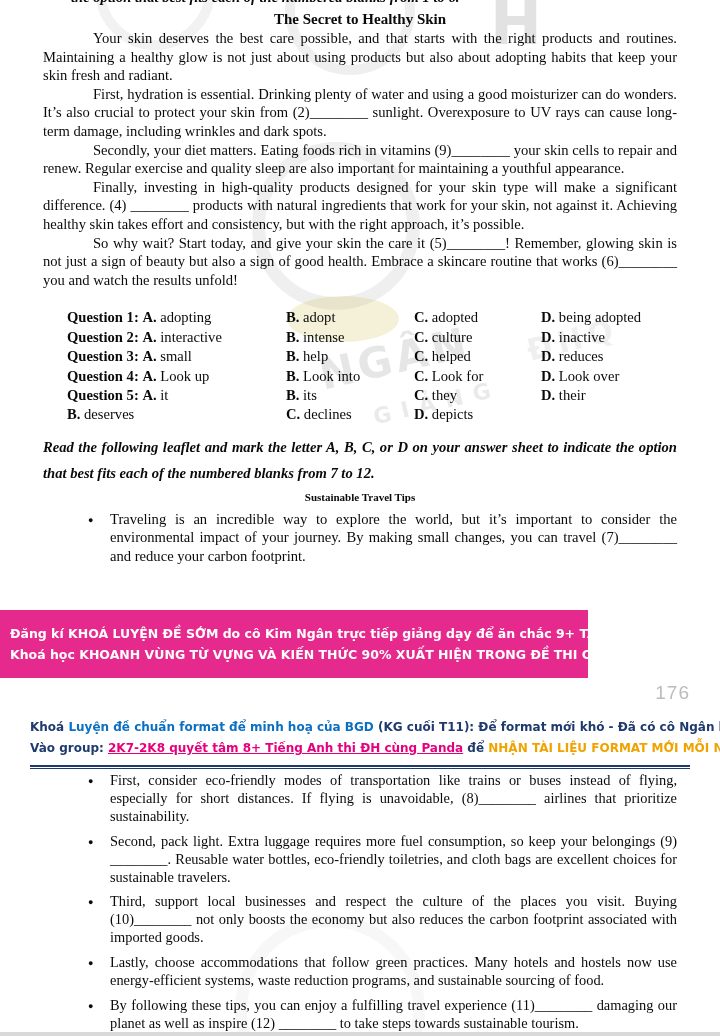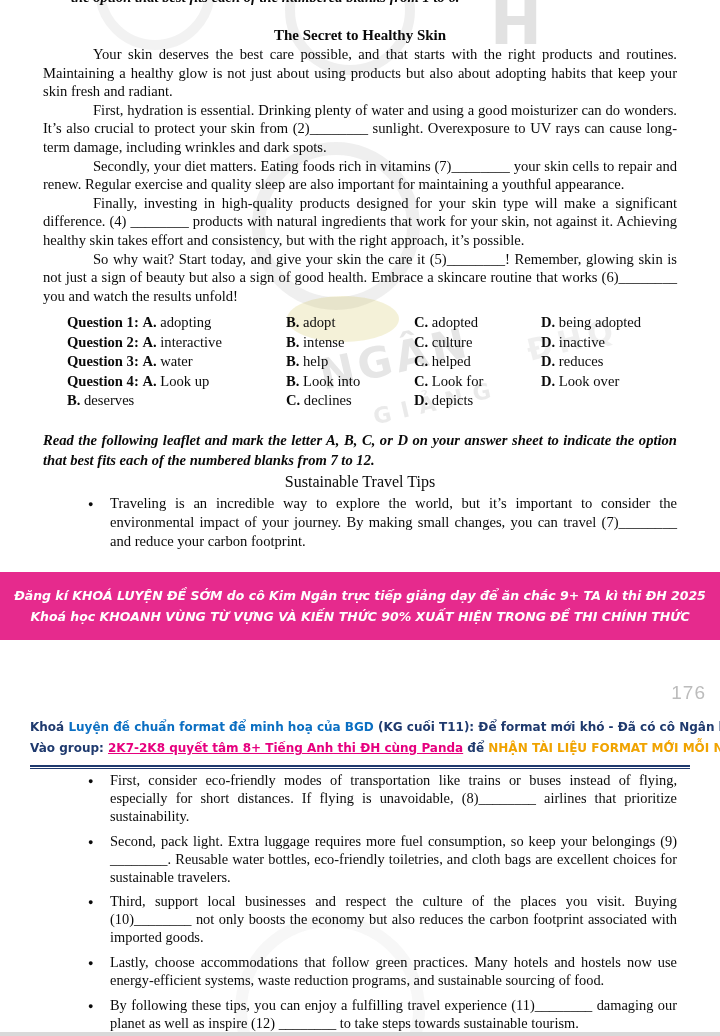--- a/index.html
+++ b/index.html
@@ -9,44 +9,44 @@
     background:#ffffff; overflow:hidden;
     font-family:"Liberation Serif","DejaVu Serif",serif;
     font-size:14.6px; color:#0a0a0a;
   }
   .content { position:relative; z-index:2; padding:0 43px; }
 
   .cliptop { height:9px; overflow:hidden; }
   .cliptop .frag { display:block; margin-top:-11px; margin-left:28px;
     font-weight:bold; font-style:italic; }
 
-  .title1 { text-align:center; font-weight:bold; font-size:15px; line-height:19px; margin-top:17px; }
+  .title1 { text-align:center; font-weight:bold; font-size:15px; line-height:19px; margin-top:1px; }
   .para { text-align:justify; text-indent:50px; line-height:18.6px; }
 
-  .questions { margin-left:24px; margin-top:8px; }
+  .questions { margin-left:24px; margin-top:19px; }
   .qrow { display:grid; grid-template-columns:219px 128px 127px auto; line-height:19.4px; }
   .qrow b { font-weight:bold; }
 
-  .instr2 { margin-top:20px; font-weight:bold; font-style:italic; text-align:justify; line-height:20px; }
-  .title2 { text-align:center; font-weight:normal; font-size:16px; line-height:19px; margin-top:2px; }
+  .instr2 { margin-top:9px; font-weight:bold; font-style:italic; text-align:justify; line-height:26px; }
+  .title2 { text-align:center; font-weight:bold; font-size:11px; line-height:19px; margin-top:2px; }
 
   .bullet { display:flex; margin-left:45px; margin-top:3px; }
   .dot { width:22px; flex:none; font-size:9px; line-height:inherit; padding-top:1px; }
   .bullet, .btext { line-height:18.6px; }
   .btext { text-align:justify; flex:1; }
 
   .banner {
-    position:absolute; z-index:3; left:0; top:572px; width:720px;
+    position:absolute; z-index:3; left:0; top:610px; width:588px;
     background:var(--banner-bg,#e62a8d); color:#ffffff;
     font-family:"DejaVu Sans","Liberation Sans",sans-serif;
     font-weight:bold; font-size:12.5px; line-height:21px;
-    text-align:center; padding:13px 10px; white-space:nowrap;font-style:italic;
+    text-align:center; padding:13px 10px; white-space:nowrap;
   }
 
-  .pagenum { position:absolute; z-index:2; top:682px; right:14px;
+  .pagenum { position:absolute; z-index:2; top:682px; right:30px;
     color:#bcbcbc; font-family:"Liberation Sans",sans-serif;
     font-size:19px; letter-spacing:1px; }
 
   .promo {
     position:absolute; z-index:2; top:717px; left:30px; right:30px;
     text-align:center; font-family:"DejaVu Sans","Liberation Sans",sans-serif;
     font-weight:bold; font-size:12px; line-height:21px; white-space:nowrap;
   }
   .navy   { color:var(--promo-navy,#1f3a6e); }
   .blue   { color:var(--promo-blue,#0b6fc2); }
@@ -102,54 +102,60 @@
   <div class="content">
 
     <div class="cliptop">
       <span class="frag">the option that best fits each of the numbered blanks from 1 to 6.</span>
     </div>
 
     <h1 class="title1">The Secret to Healthy Skin</h1>
 
     <p class="para">Your skin deserves the best care possible, and that starts with the right products and routines. Maintaining a healthy glow is not just about using products but also about adopting habits that keep your skin fresh and radiant.</p>
     <p class="para">First, hydration is essential. Drinking plenty of water and using a good moisturizer can do wonders. It’s also crucial to protect your skin from (2)________ sunlight. Overexposure to UV rays can cause long-term damage, including wrinkles and dark spots.</p>
-    <p class="para">Secondly, your diet matters. Eating foods rich in vitamins (7)________ your skin cells to repair and renew. Regular exercise and quality sleep are also important for maintaining a youthful appearance.</p>
+    <p class="para">Secondly, your diet matters. Eating foods rich in vitamins (9)________ your skin cells to repair and renew. Regular exercise and quality sleep are also important for maintaining a youthful appearance.</p>
     <p class="para">Finally, investing in high-quality products designed for your skin type will make a significant difference. (4) ________ products with natural ingredients that work for your skin, not against it. Achieving healthy skin takes effort and consistency, but with the right approach, it’s possible.</p>
     <p class="para">So why wait? Start today, and give your skin the care it (5)________! Remember, glowing skin is not just a sign of beauty but also a sign of good health. Embrace a skincare routine that works (6)________ you and watch the results unfold!</p>
 
     <div class="questions">
 
       <div class="qrow">
         <span><b>Question 1:</b> <b>A.</b> <span>adopting</span></span>
         <span><b>B.</b> <span>adopt</span></span>
         <span><b>C.</b> <span>adopted</span></span>
         <span><b>D.</b> <span>being adopted</span></span>
       </div>
 
       <div class="qrow">
         <span><b>Question 2:</b> <b>A.</b> <span>interactive</span></span>
         <span><b>B.</b> <span>intense</span></span>
         <span><b>C.</b> <span>culture</span></span>
         <span><b>D.</b> <span>inactive</span></span>
       </div>
 
       <div class="qrow">
-        <span><b>Question 3:</b> <b>A.</b> <span>water</span></span>
+        <span><b>Question 3:</b> <b>A.</b> <span>small</span></span>
         <span><b>B.</b> <span>help</span></span>
         <span><b>C.</b> <span>helped</span></span>
         <span><b>D.</b> <span>reduces</span></span>
       </div>
 
       <div class="qrow">
         <span><b>Question 4:</b> <b>A.</b> <span>Look up</span></span>
         <span><b>B.</b> <span>Look into</span></span>
         <span><b>C.</b> <span>Look for</span></span>
         <span><b>D.</b> <span>Look over</span></span>
       </div>
 
+      <div class="qrow">
+        <span><b>Question 5:</b> <b>A.</b> <span>it</span></span>
+        <span><b>B.</b> <span>its</span></span>
+        <span><b>C.</b> <span>they</span></span>
+        <span><b>D.</b> <span>their</span></span>
+      </div>
 
       <div class="qrow">
         <span><b>B.</b> <span>deserves</span></span>
         <span><b>C.</b> <span>declines</span></span>
         <span><b>D.</b> <span>depicts</span></span>
       </div>
 
     </div>
 
     <p class="instr2">Read the following leaflet and mark the letter A, B, C, or D on your answer sheet to indicate the option that best fits each of the numbered blanks from 7 to 12.</p>

